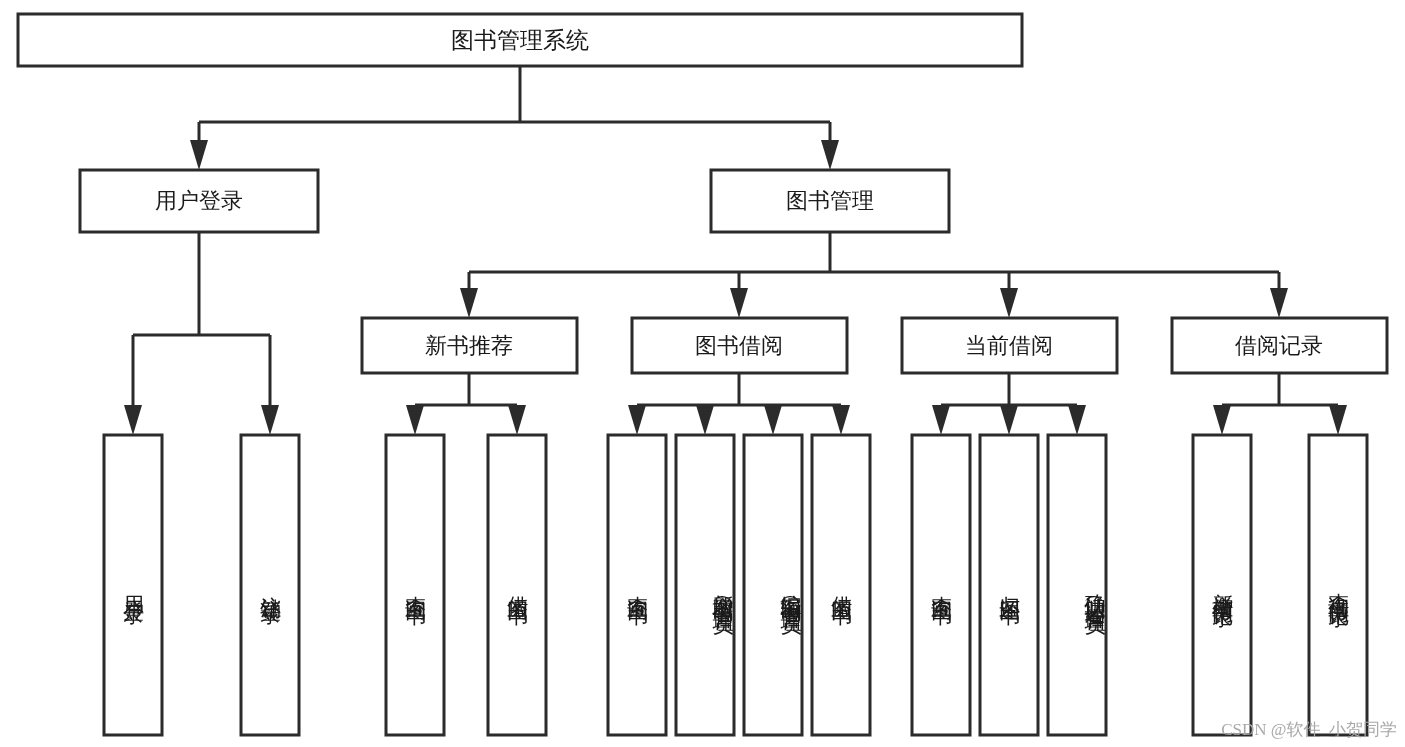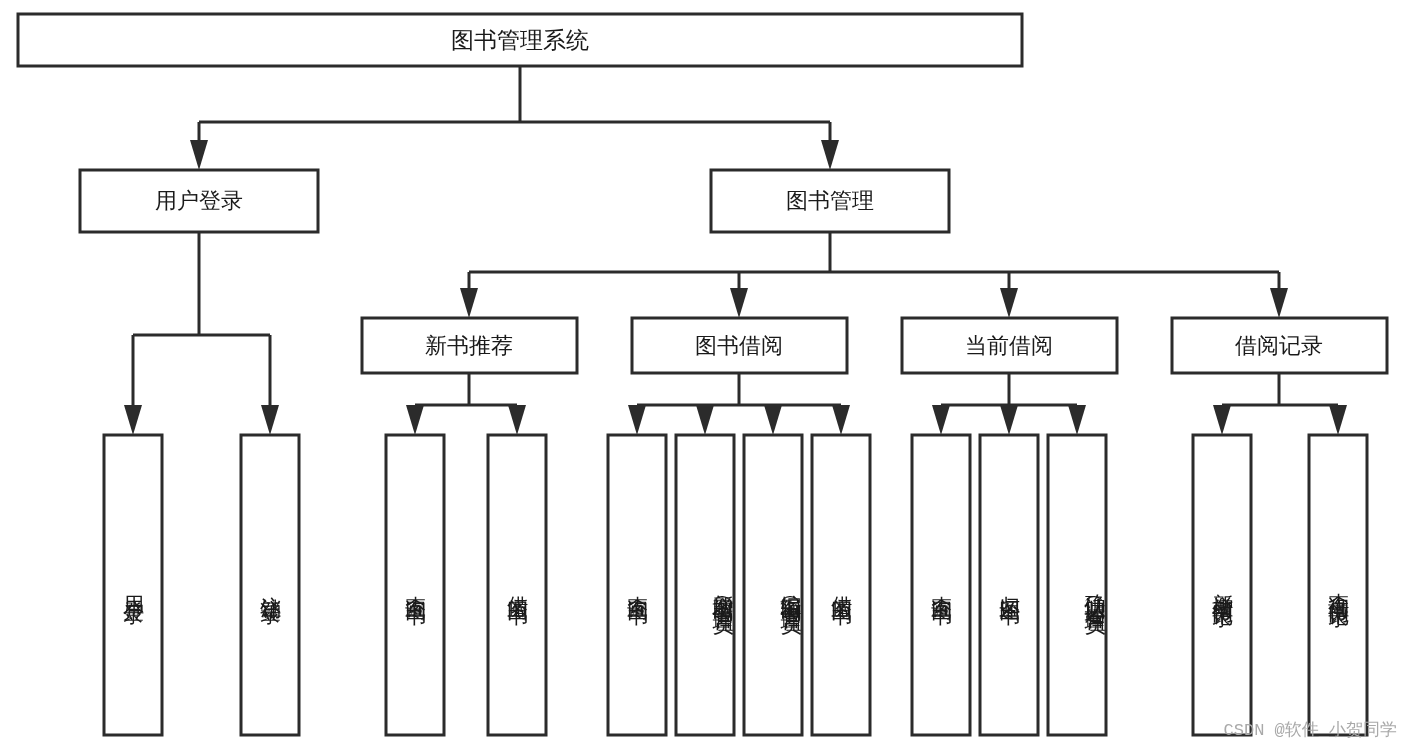--- a/index.html
+++ b/index.html
@@ -64,21 +64,21 @@
     line-height: 1.12;
     letter-spacing: 3px;
     color: #1a1a1a;
     white-space: nowrap;
     pointer-events: none;
   }
   .watermark {
     position: absolute;
     right: 8px;
     bottom: 6px;
-    font-family: Liberation Mono, monospace;
+    font-family: Liberation Serif, serif;
     font-size: 17px;
     color: #a9a9a9;
     white-space: nowrap;
   }
 </style>
 </head>
 <body>
 
 <div id="canvas">
 

